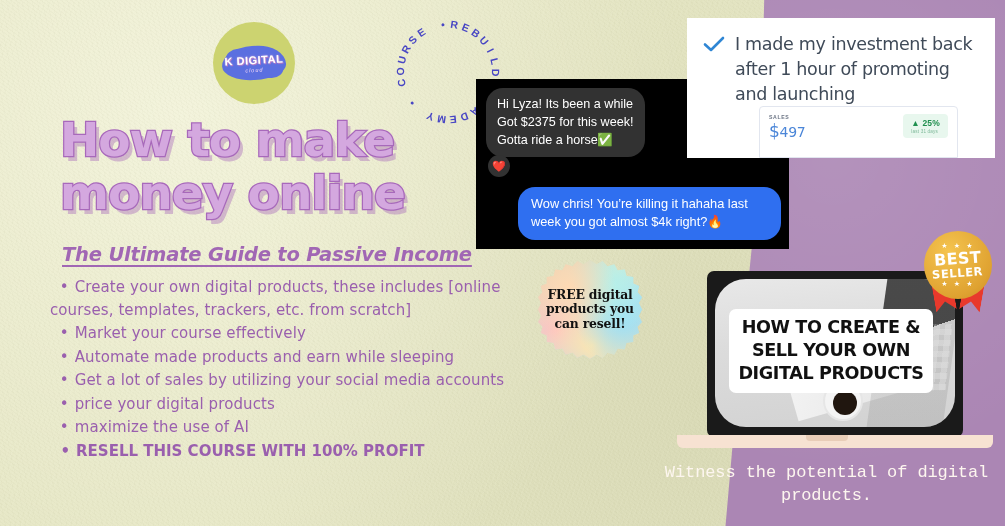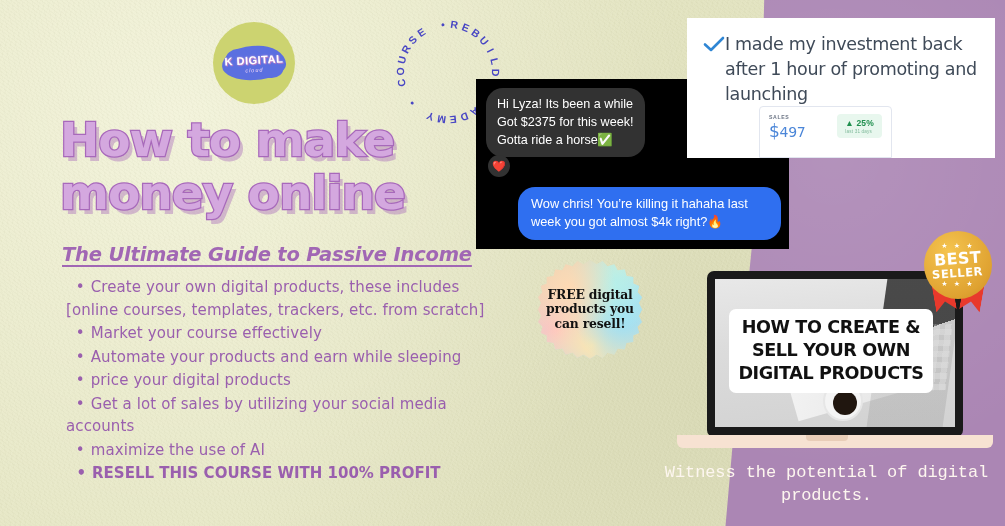--- a/index.html
+++ b/index.html
@@ -130,21 +130,21 @@
   .bullets {
     position: absolute; left: 50px; top: 276px;
     width: 455px;
     color: #9a5fae;
     font-family: "DejaVu Sans", sans-serif;
     font-size: 15px;
     line-height: 22.5px;
     letter-spacing: .1px;
     font-weight: 500;
   }
-  .bullets li { list-style: none; margin-bottom: 1px; margin-left: 16px; }
+  .bullets li { list-style: none; margin-bottom: 1px; }
   .bullets li .dot { color: #9a5fae; margin-right: 6px; }
   .bullets li.strong { font-weight: 800; letter-spacing: 0; }
 
   
   .chat {
     position: absolute; left: 476px; top: 79px;
     width: 313px; height: 170px;
     background: #000;
     overflow: hidden;
   }
@@ -178,32 +178,32 @@
   }
 
   
   .testimonial {
     position: absolute; left: 687px; top: 18px;
     width: 308px; height: 140px;
     background: #fff;
     padding: 14px 16px 0 16px;
     overflow: hidden;
   }
-  .t-head { display: flex; align-items: flex-start; }
+  .t-head { display: flex; align-items: flex-start; gap: 10px; }
   .t-check { flex: 0 0 auto; margin-top: 4px; }
   .t-text {
     font-family: "DejaVu Sans", sans-serif;
     color: #3f4a58;
     font-size: 17.5px;
     line-height: 25px;
     letter-spacing: -.3px;
   }
   .sales-card {
     position: absolute; left: 72px; bottom: 0;
-    width: 133px; height: 52px;
+    width: 199px; height: 52px;
     background: #fff;
     border: 1px solid #e2e6ef;
     border-radius: 4px 4px 0 0;
     display: flex; align-items: flex-start; justify-content: space-between;
     padding: 7px 9px;
   }
   .sales-label {
     font-size: 5.2px; font-weight: 700; letter-spacing: .6px;
     color: #6b7484; text-transform: uppercase;
   }
@@ -259,21 +259,21 @@
     position: absolute; left: 707px; top: 271px;
     width: 256px; height: 166px;
     background: #1a1a1a;
     border-radius: 7px;
     padding: 8px 8px 10px 8px;
   }
   .laptop-screen {
     width: 100%; height: 100%;
     background:
       linear-gradient(175deg,#e8e8e8 0%,#dcdcdc 40%,#d2d2d2 100%);
-    position: relative; overflow: hidden;
+    position: relative; overflow: hidden; border-radius: 31px;
   }
   .kb {
     position: absolute; right: 2px; top: 0; width: 76px; height: 100%;
     background:
       linear-gradient(160deg, rgba(60,60,60,.92) 0 38%, rgba(120,120,120,.2) 38% 100%);
     transform: skewX(-8deg);
   }
   .kb-keys {
     position: absolute; right: 6px; top: 46px; width: 62px; height: 66px;
     background-image:
@@ -407,23 +407,23 @@
 
   <div class="headline">
     <div>How to make</div>
     <div>money online</div>
   </div>
   <div class="subtitle">The Ultimate Guide to Passive Income</div>
 
   <ul class="bullets">
     <li><span class="dot">&nbsp;&nbsp;•</span><span>Create your own digital products, these includes [online courses, templates, trackers, etc. from scratch]</span></li>
     <li><span class="dot">&nbsp;&nbsp;•</span><span>Market your course effectively</span></li>
-    <li><span class="dot">&nbsp;&nbsp;•</span><span>Automate your products and earn while sleeping</span></li>
+    <li><span class="dot">&nbsp;&nbsp;•</span><span>Automate made products and earn while sleeping</span></li>
+    <li><span class="dot">&nbsp;&nbsp;•</span><span>Get a lot of sales by utilizing your social media accounts</span></li>
     <li><span class="dot">&nbsp;&nbsp;•</span><span>price your digital products</span></li>
-    <li><span class="dot">&nbsp;&nbsp;•</span><span>Get a lot of sales by utilizing your social media accounts</span></li>
     <li><span class="dot">&nbsp;&nbsp;•</span><span>maximize the use of AI</span></li>
     <li class="strong"><span class="dot">&nbsp;&nbsp;•</span><span>RESELL THIS COURSE WITH 100% PROFIT</span></li>
   </ul>
 
   <div class="chat">
     <div class="bubble-in">
       <div>Hi Lyza! Its been a while</div>
       <div>Got $2375 for this week!</div>
       <div>Gotta ride a horse✅</div>
     </div>

